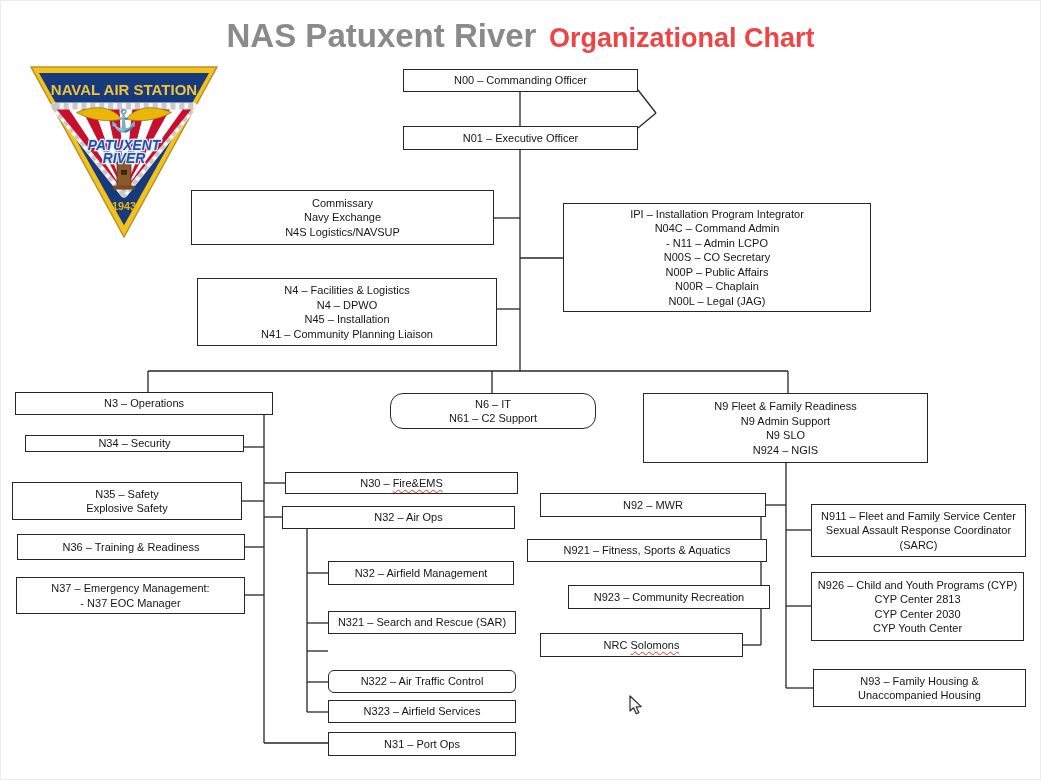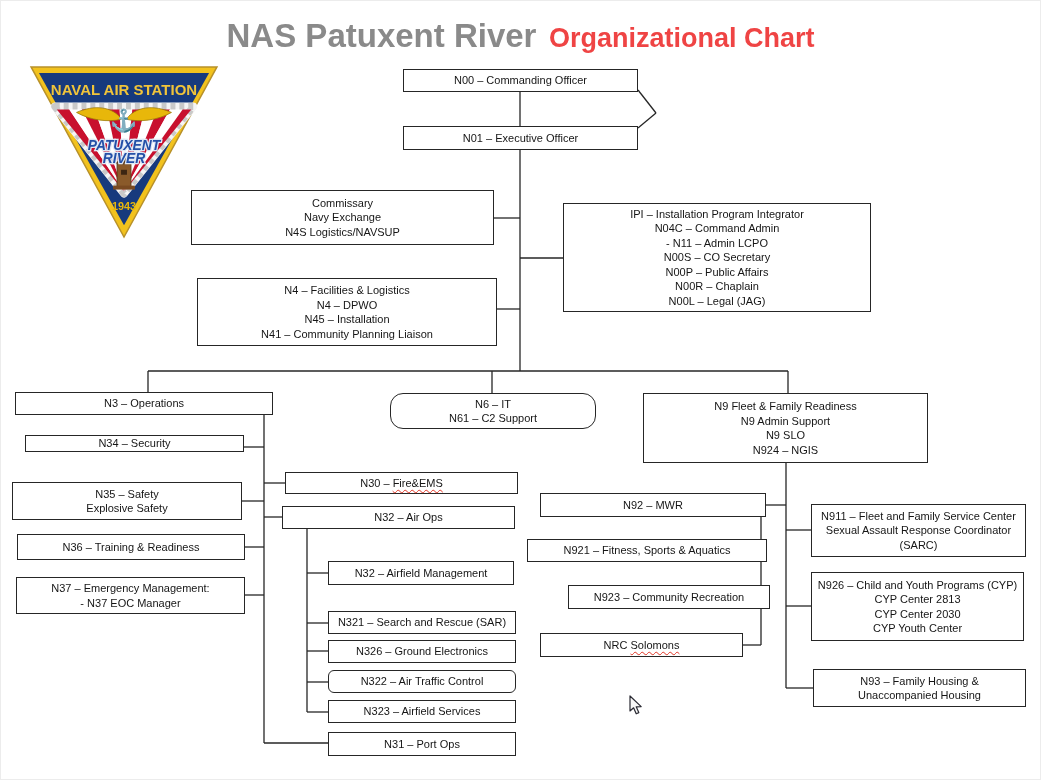--- a/index.html
+++ b/index.html
@@ -203,23 +203,20 @@
   </div>
 
   <div class="box" style="left:327px;top:560px;width:186px;height:24px;">
     <span class="ln">N32 – Airfield Management</span>
   </div>
 
   <div class="box" style="left:327px;top:610px;width:188px;height:23px;">
     <span class="ln">N321 – Search and Rescue (SAR)</span>
   </div>
 
-  <div class="box" style="left:327px;top:639px;width:188px;height:23px;">
-    <span class="ln">N326 – Ground Electronics</span>
-  </div>
 
   <div class="box" style="left:327px;top:669px;width:188px;height:23px;border-radius:6px;">
     <span class="ln">N322 – Air Traffic Control</span>
   </div>
 
   <div class="box" style="left:327px;top:699px;width:188px;height:23px;">
     <span class="ln">N323 – Airfield Services</span>
   </div>
 
   <div class="box" style="left:327px;top:731px;width:188px;height:24px;">

